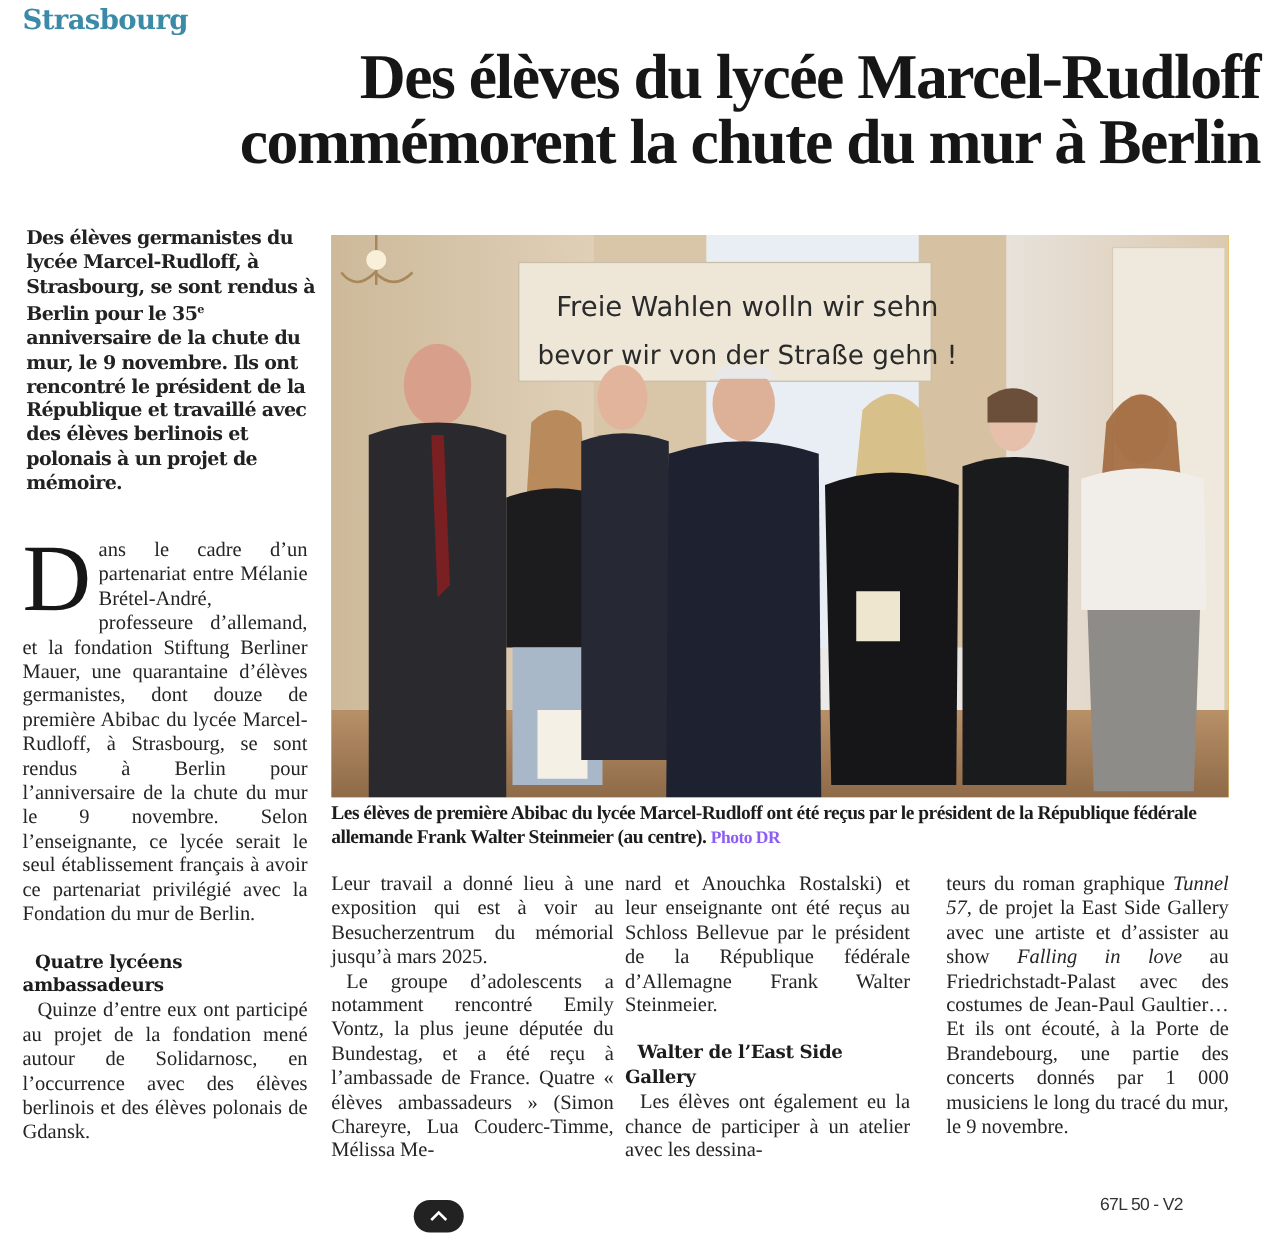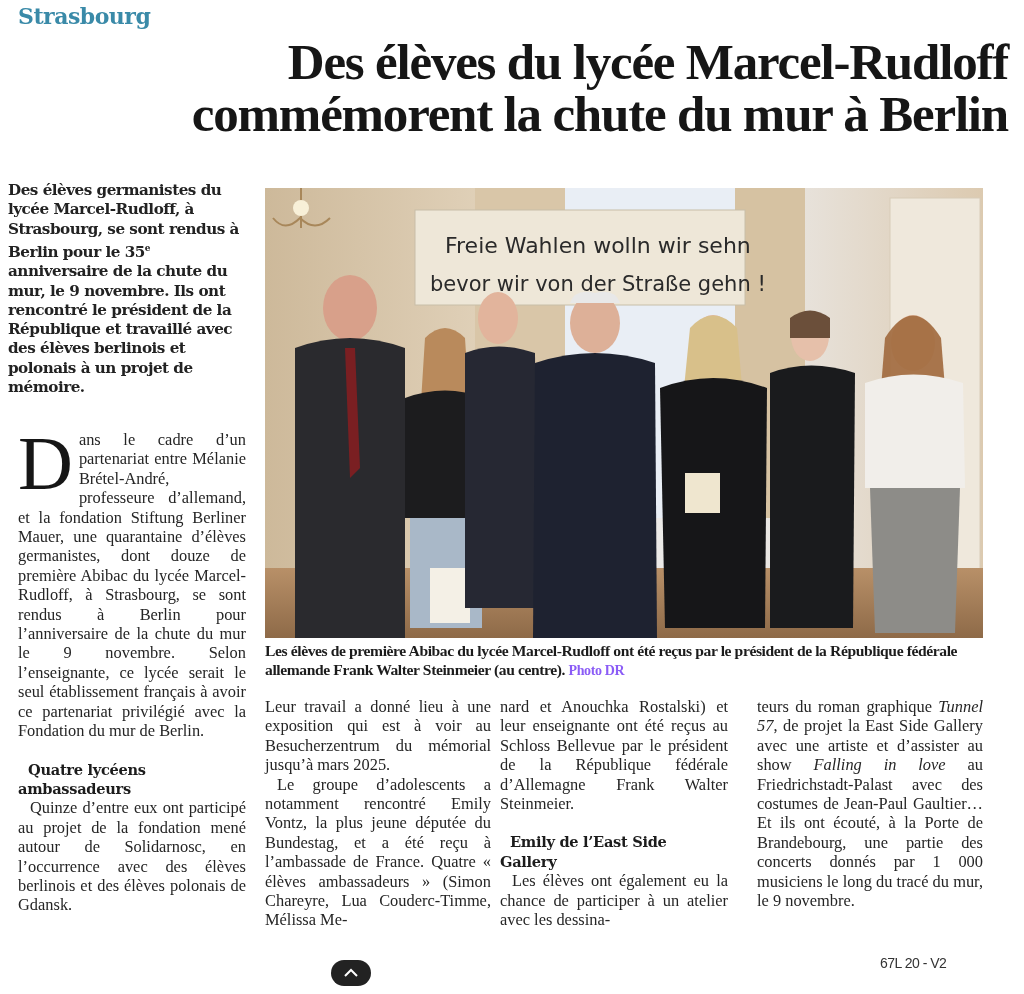--- a/index.html
+++ b/index.html
@@ -2,21 +2,21 @@
 <html><head>
 <meta charset="utf-8">
 <style>
   * { box-sizing: border-box; margin: 0; padding: 0; }
   html, body { width: 1024px; height: 994px; background: #ffffff; overflow: hidden; }
   body { position: relative; font-family: "DejaVu Serif", serif; color: #1c1c1c; }
 
   .kicker { position: absolute; left: 18px; top: 3px; font-family: "DejaVu Serif", serif; font-weight: bold; font-size: 22px; color: #3a8aa8; letter-spacing: -0.5px; }
   .headline { position: absolute; left: 18px; top: 36px; width: 990px; font-family: "Liberation Serif", serif; font-weight: bold; font-size: 51px; line-height: 52px; color: #161616; letter-spacing: -1.2px; text-align: right; }
 
-  .chapo { position: absolute; left: 8px; top: 181px; width: 232px; font-family: "DejaVu Serif", serif; font-weight: bold; font-size: 15.2px; line-height: 19.3px; color: #222; letter-spacing: -0.5px; }
+  .chapo { position: absolute; left: 21px; top: 181px; width: 232px; font-family: "DejaVu Serif", serif; font-weight: bold; font-size: 15.2px; line-height: 19.3px; color: #222; letter-spacing: -0.5px; }
 
   .col { position: absolute; font-family: "Liberation Serif", serif; font-size: 16.4px; line-height: 19.4px; color: #252525; text-align: justify; }
   .col p { margin: 0; }
   .col .indent { text-indent: 12px; }
   .col h3 { font-family: "DejaVu Serif", serif; font-weight: bold; font-size: 14.6px; line-height: 19.4px; color: #1c1c1c; text-indent: 10px; text-align: left; letter-spacing: -0.3px; }
   .col h3 .cont { display: block; text-indent: 0; }
   .col1 { left: 18px; top: 430px; width: 228px; }
   .col2 { left: 265px; top: 697px; width: 226px; }
   .col3 { left: 500px; top: 697px; width: 228px; }
   .col4 { left: 757px; top: 697px; width: 226px; }
@@ -123,26 +123,26 @@
 </div>
 
 <div class="col col2">
   <p>Leur travail a donné lieu à une exposition qui est à voir au Besucherzentrum du mémorial jusqu’à mars 2025.</p>
   <p class="indent">Le groupe d’adolescents a notamment rencontré Emily Vontz, la plus jeune députée du Bundestag, et a été reçu à l’ambassade de France. Quatre « élèves ambassadeurs » (Simon Chareyre, Lua Couderc-Timme, Mélissa Me-</p>
 </div>
 
 <div class="col col3">
   <p>nard et Anouchka Rostalski) et leur enseignante ont été reçus au Schloss Bellevue par le président de la République fédérale d’Allemagne Frank Walter Steinmeier.</p>
   <span class="sp"></span>
-  <h3><span>Emily de l’East Side</span><span class="cont">Gallery</span></h3>
+  <h3><span>Walter de l’East Side</span><span class="cont">Gallery</span></h3>
   <p class="indent">Les élèves ont également eu la chance de participer à un atelier avec les dessina-</p>
 </div>
 
 <div class="col col4">
   <p><span>teurs du roman graphique </span><em>Tunnel 57</em><span>, de projet la East Side Gallery avec une artiste et d’assister au show </span><em>Falling in love</em><span> au Friedrichstadt-Palast avec des costumes de Jean-Paul Gaultier… Et ils ont écouté, à la Porte de Brandebourg, une partie des concerts donnés par 1 000 musiciens le long du tracé du mur, le 9 novembre.</span></p>
 </div>
 
 <div class="scroll-top">
   <svg width="16" height="10" viewBox="0 0 16 10">
     <polyline points="2,8 8,2 14,8" fill="none" stroke="#ffffff" stroke-width="2"></polyline>
   </svg>
 </div>
-<div class="page-ref">67L 20 - V2</div>
+<div class="page-ref">67L 50 - V2</div>
 
 </body></html>

